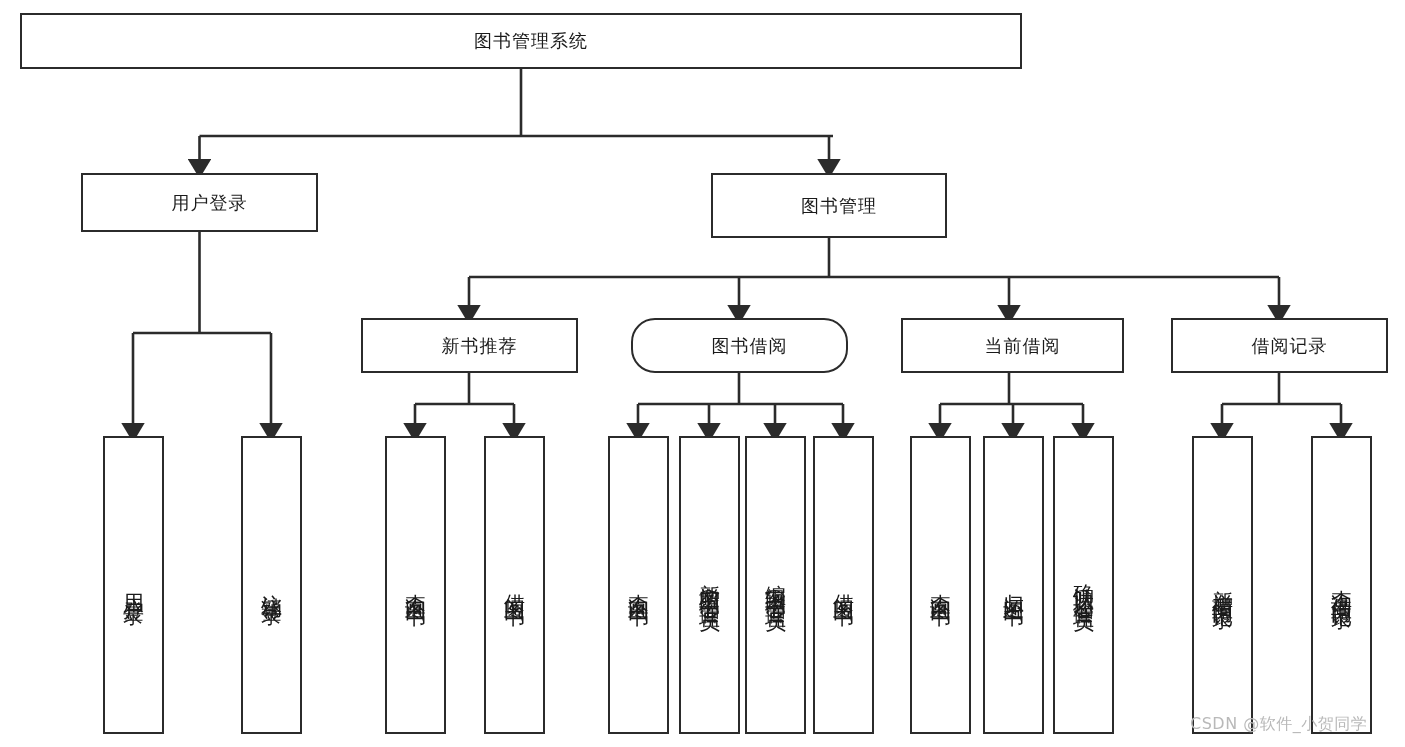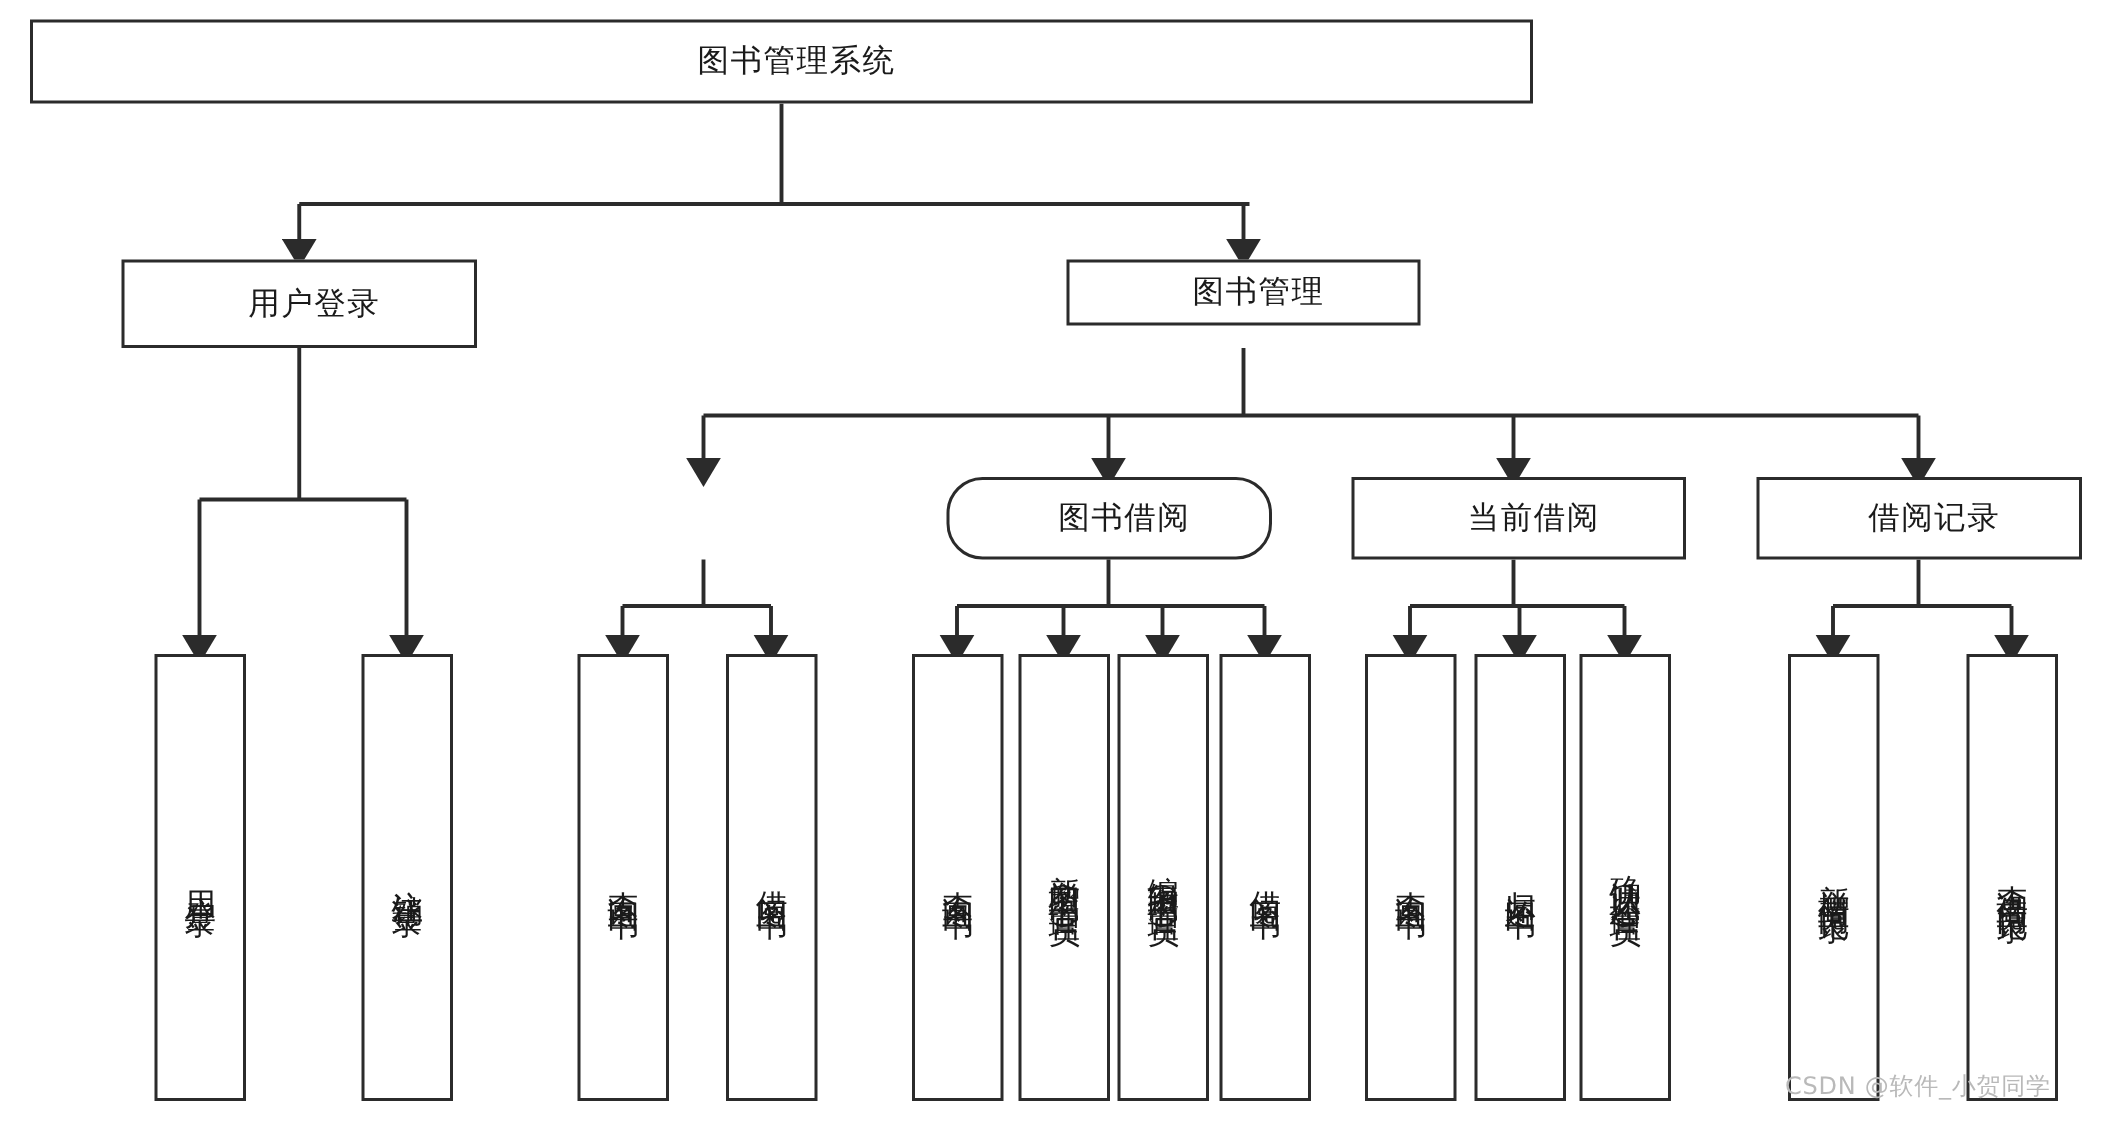--- a/index.html
+++ b/index.html
@@ -31,21 +31,21 @@
     box-sizing: border-box;
     background: #ffffff;
     border: 2px solid #2b2b2b;
     display: flex;
     align-items: center;
     justify-content: center;
     color: #1a1a1a;
     z-index: 2;
   }
   .node.horiz {
-    font-size: 21px;
+    font-size: 18px;
     letter-spacing: 1px;
     line-height: 1.2;
     padding-left: 20px;
   }
   .node.vert {
     writing-mode: vertical-rl;
     text-orientation: upright;
     font-size: 21px;
     letter-spacing: 4px;
     line-height: 1.15;
@@ -121,24 +121,27 @@
     </g>
   </svg>
 
   <div class="node horiz" style="left:20px; top:13px; width:1002px; height:56px;">
     <span>图书管理系统</span>
   </div>
 
   <div class="node horiz" style="left:81px; top:173px; width:237px; height:59px;">
     <span>用户登录</span>
   </div>
-  <div class="node horiz" style="left:711px; top:173px; width:236px; height:44px;">
+  <div class="node horiz" style="left:711px; top:173px; width:236px; height:65px;">
     <span>图书管理</span>
   </div>
 
+  <div class="node horiz" style="left:361px; top:318px; width:217px; height:55px;">
+    <span>新书推荐</span>
+  </div>
   <div class="node horiz" style="left:631px; top:318px; width:217px; height:55px;border-radius:24px;">
     <span>图书借阅</span>
   </div>
   <div class="node horiz" style="left:901px; top:318px; width:223px; height:55px;">
     <span>当前借阅</span>
   </div>
   <div class="node horiz" style="left:1171px; top:318px; width:217px; height:55px;">
     <span>借阅记录</span>
   </div>
 

